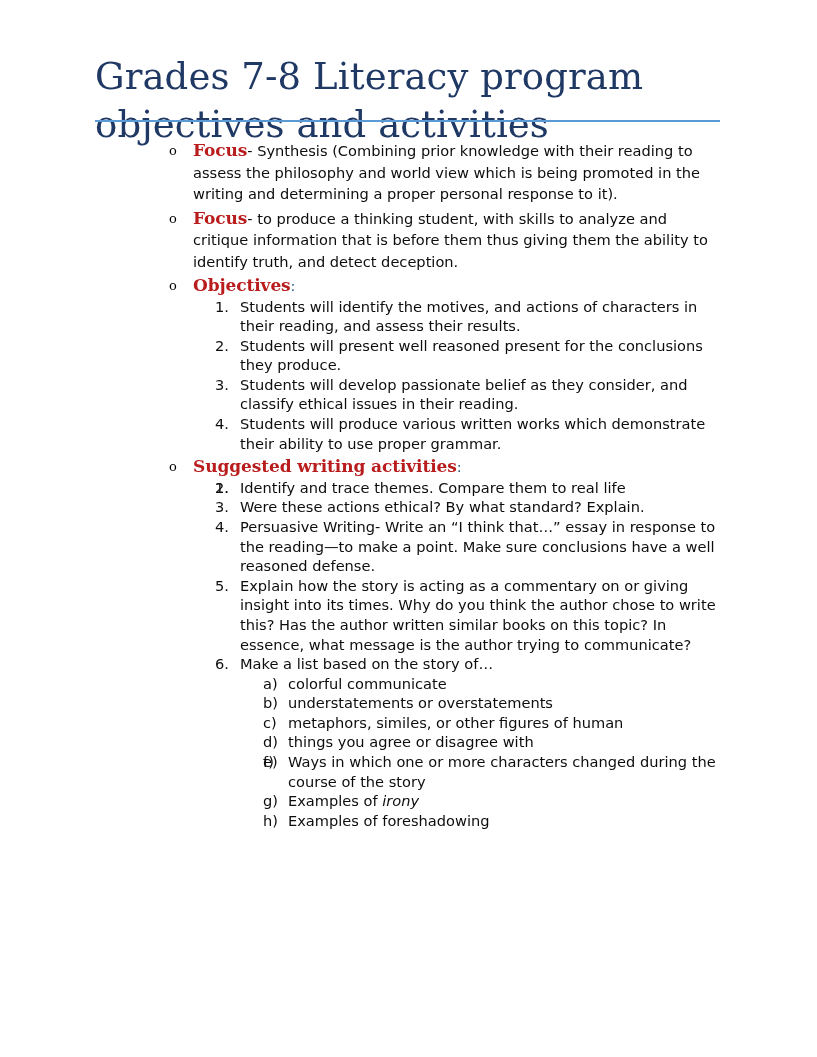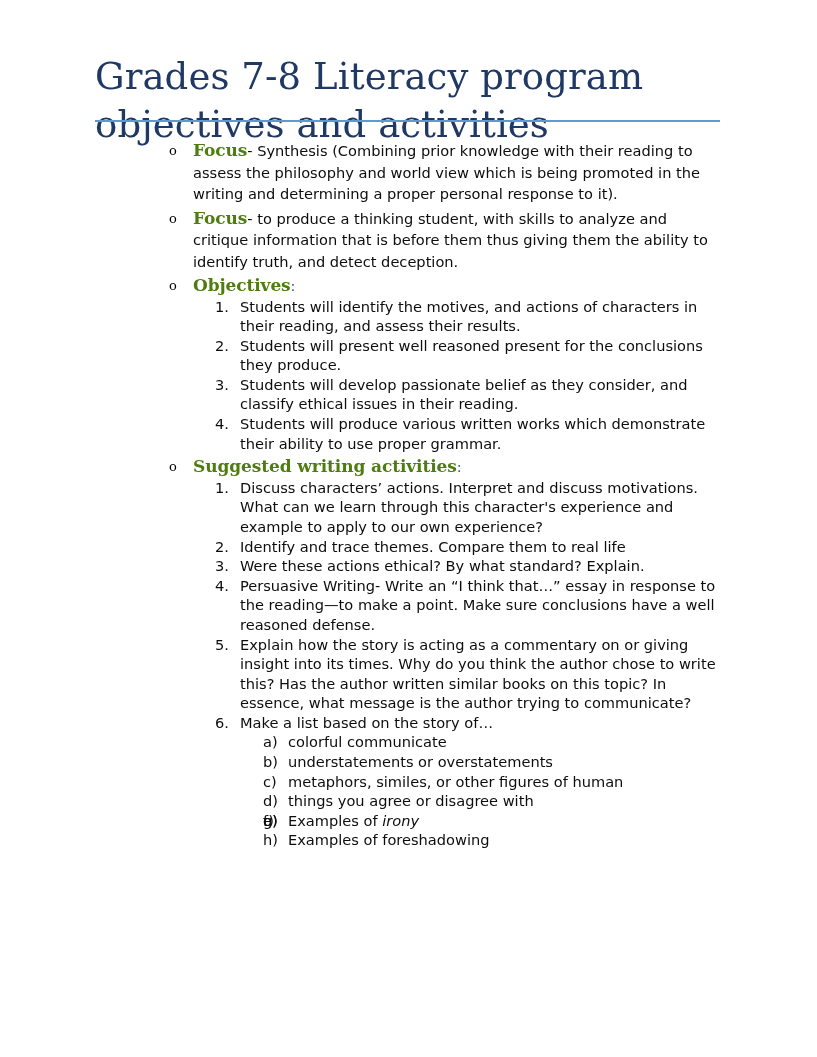--- a/index.html
+++ b/index.html
@@ -75,21 +75,21 @@
   .bullet-body {
     font-family: "DejaVu Sans", sans-serif;
     font-size: 14.6px;
     line-height: 21.5px;
     color: #0d0d0d;
   }
   .lead {
     font-family: "DejaVu Serif", serif;
     font-weight: bold;
     font-size: 17px;
-    color: #4d7c0f;
+    color: #b91c1c;
     letter-spacing: -0.1px;
   }
   .lead-colon {
     font-family: "DejaVu Sans", sans-serif;
     font-size: 14.6px;
     color: #2E5C8A;
   }
 
   .bullet-gap { height: 3px; }
 
@@ -200,21 +200,20 @@
     <div class="bullet-gap"></div>
 
     <div class="bullet-row">
       <span class="bullet-mark">o</span>
       <span class="bullet-body"><span class="lead">Suggested writing activities</span><span class="lead-colon">:</span></span>
     </div>
 
     <ol class="num-list">
       <li>
         <span class="marker">1.</span>
-        <span>Discuss characters’ actions.  Interpret and discuss motivations. What can we learn through this character's experience and example to apply to our own experience?</span>
       </li>
       <li>
         <span class="marker">2.</span>
         <span>Identify and trace themes.  Compare them to real life</span>
       </li>
       <li>
         <span class="marker">3.</span>
         <span>Were these actions ethical?  By what standard?  Explain.</span>
       </li>
       <li>
@@ -246,20 +245,21 @@
       </li>
       <li>
         <span class="marker">d)</span>
         <span>things you agree or disagree with</span>
       </li>
       <li>
         <span class="marker">e)</span>
       </li>
       <li>
         <span class="marker">f)</span>
+        <span>Ways in which one or more characters changed during the course of the story</span>
       </li>
       <li>
         <span class="marker">g)</span>
         <span><span>Examples of </span><span class="italic">irony</span></span>
       </li>
       <li>
         <span class="marker">h)</span>
         <span>Examples of foreshadowing</span>
       </li>
     </ol>

